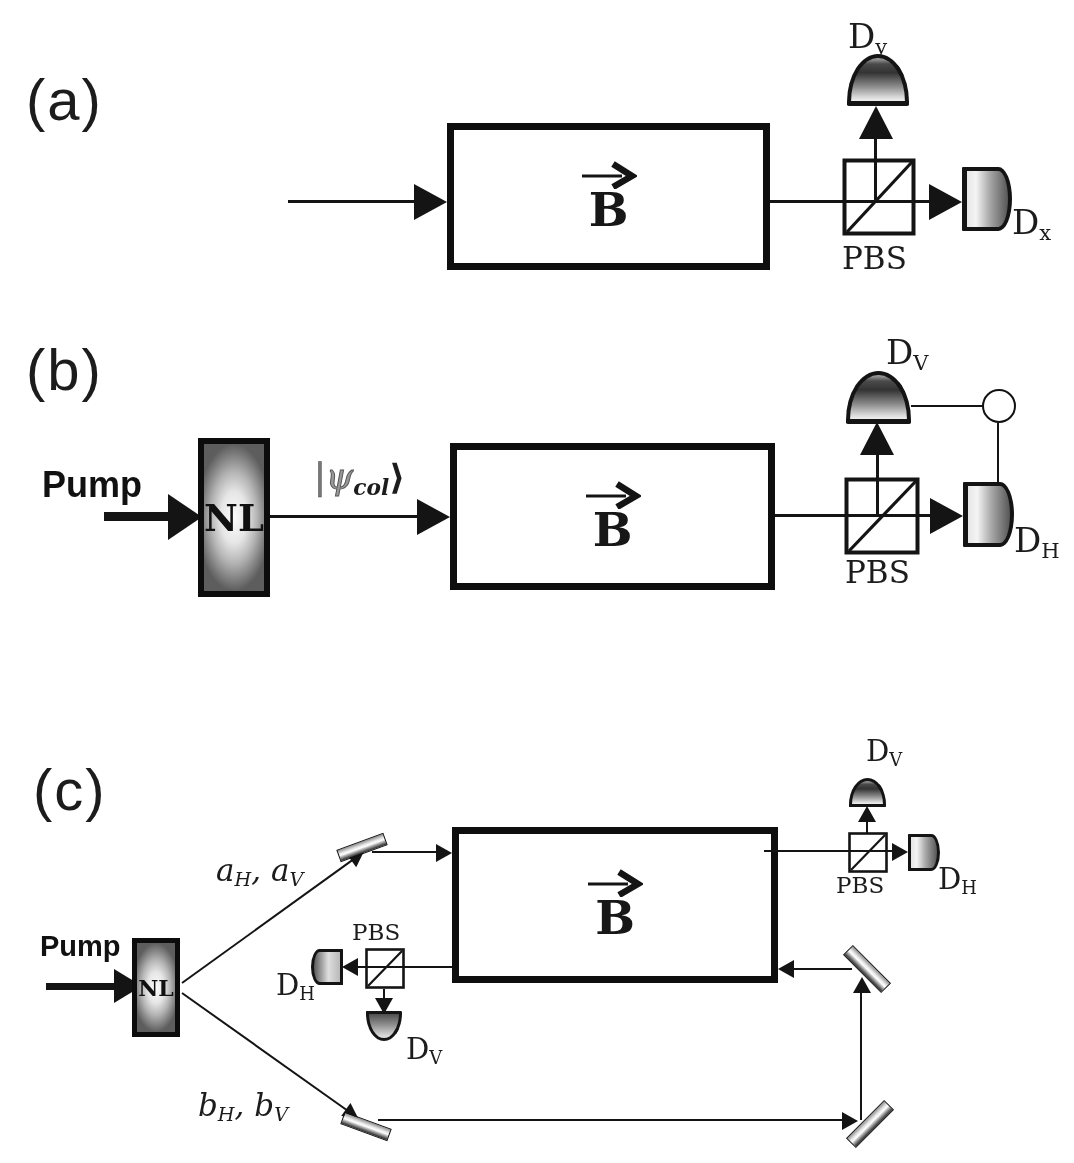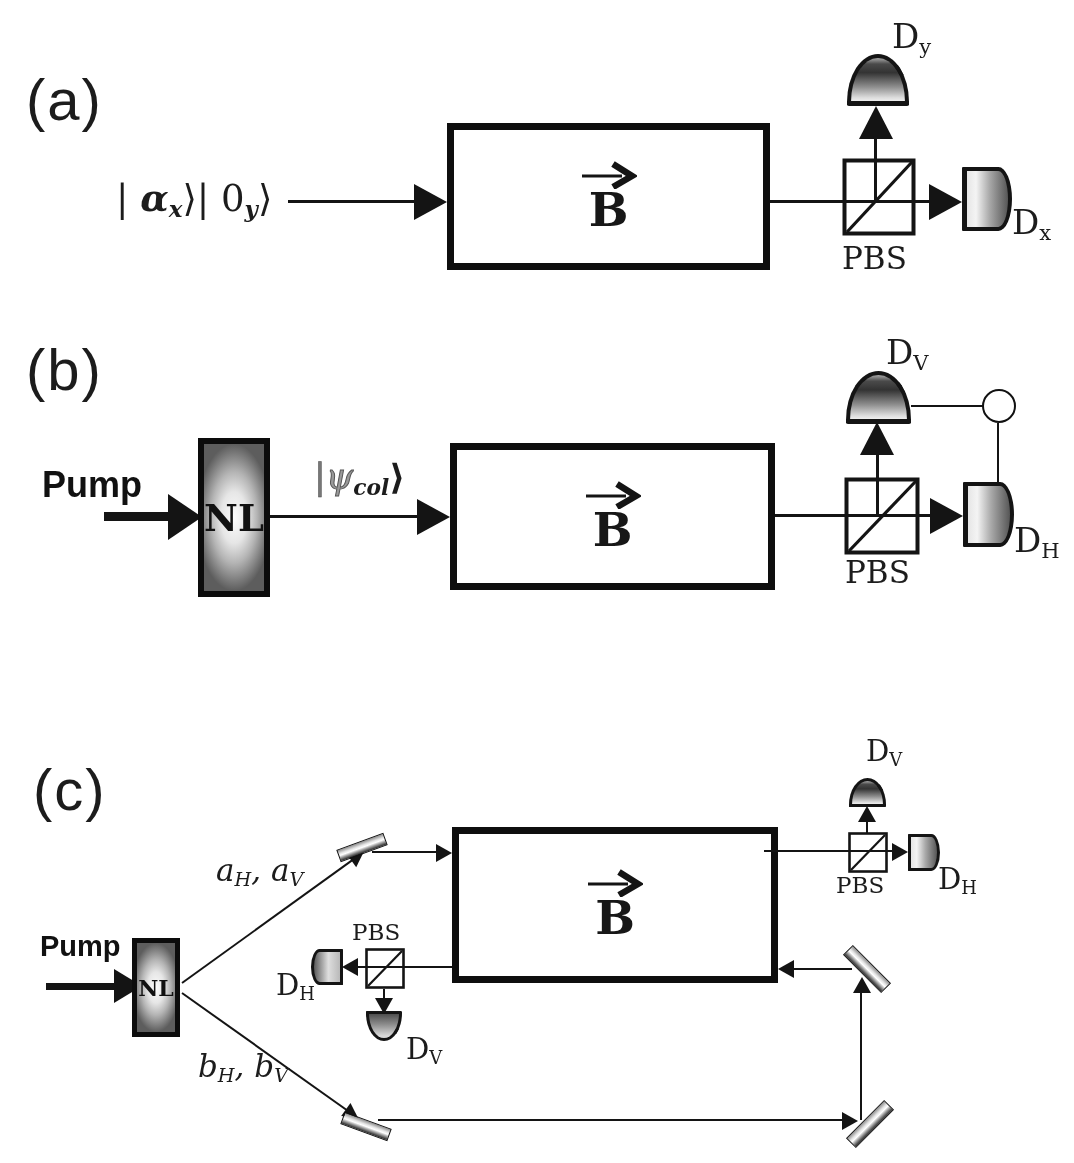--- a/index.html
+++ b/index.html
@@ -82,23 +82,20 @@
 
   .pbs-svg { position:absolute; }
 </style>
 </head>
 <body>
 
 <div class="canvas">
 
   <div class="panel-label" style="left:26px; top:66px">(a)</div>
 
-  <div class="state" style="left:116px; top:176px"><span>| </span><span class="bi">α</span><span class="sub bi">x</span><span>⟩| 0</span><span class="sub bi">y</span><span>⟩</span>
-
-  </div>
 
   <div class="hline" style="left:288px; top:200px; width:128px; height:3px"></div>
   <div class="tri r-lg" style="left:414px; top:184px"></div>
 
   <div class="bbox" style="left:447px; top:123px; width:309px; height:133px">
     <div class="bvec">
       <svg width="56" height="28" viewBox="0 0 56 28">
         <line x1="1" y1="15" x2="41" y2="15" stroke="#141414" stroke-width="3.2"></line>
         <polyline points="32,3 51,15 32,26" fill="none" stroke="#141414" stroke-width="6.5"></polyline>
       </svg>
@@ -112,21 +109,21 @@
   <div class="vline" style="left:874px; top:136px; width:3px; height:66px"></div>
   <div class="tri u-lg" style="left:859px; top:106px"></div>
 
   <svg class="pbs-svg" style="left:842px; top:158px" width="74" height="78" viewBox="0 0 74 78">
     <rect x="2.5" y="2.5" width="69" height="73" fill="none" stroke="#141414" stroke-width="4"></rect>
     <line x1="5" y1="74" x2="70" y2="4" stroke="#141414" stroke-width="3.2"></line>
   </svg>
   <div class="pbs-label" style="left:842px; top:240px">PBS</div>
 
   <div class="det up" style="left:847px; top:54px; width:62px; height:52px"></div>
-  <div class="dlabel" style="left:892px; top:16px"><span>D</span><span class="sub">y</span></div>
+  <div class="dlabel" style="left:848px; top:16px"><span>D</span><span class="sub">y</span></div>
 
   <div class="det right" style="left:962px; top:167px; width:50px; height:64px"></div>
   <div class="dlabel" style="left:1012px; top:202px"><span>D</span><span class="sub">x</span></div>
 
   <div class="panel-label" style="left:26px; top:336px">(b)</div>
 
   <div class="pump" style="left:42px; top:464px">Pump</div>
   <div class="hline" style="left:104px; top:512px; width:68px; height:9px"></div>
   <div class="tri r-xl" style="left:168px; top:494px"></div>
 
@@ -186,21 +183,21 @@
       <i class="tip"></i>
     </div>
   <div class="mode-label" style="left:216px; top:852px"><span>a</span><span class="sub">H</span><span>,</span> <span>a</span><span class="sub">V</span></div>
   <div class="mirror" style="left:337px; top:841px; width:50px; height:13px; transform:rotate(-20deg)"></div>
   <div class="hline" style="left:372px; top:851px; width:66px; height:2px"></div>
   <div class="tri r-sm" style="left:436px; top:844px"></div>
 
   <div class="diag" style="left:182px; top:992px; width:202px; transform:rotate(35.4deg)">
       <i class="tip"></i>
     </div>
-  <div class="mode-label" style="left:198px; top:1048px"><span>b</span><span class="sub">H</span><span>,</span> <span>b</span><span class="sub">V</span></div>
+  <div class="mode-label" style="left:198px; top:1087px"><span>b</span><span class="sub">H</span><span>,</span> <span>b</span><span class="sub">V</span></div>
   <div class="mirror" style="left:341px; top:1120px; width:50px; height:13px; transform:rotate(20deg)"></div>
 
   <div class="hline" style="left:378px; top:1119px; width:468px; height:2px"></div>
   <div class="tri r-sm" style="left:842px; top:1112px"></div>
   <div class="mirror" style="left:843px; top:1117px; width:54px; height:14px; transform:rotate(-45deg)"></div>
 
   <div class="vline" style="left:860px; top:992px; width:2px; height:128px"></div>
   <div class="tri u-sm" style="left:853px; top:977px"></div>
   <div class="mirror" style="left:840px; top:962px; width:54px; height:14px; transform:rotate(45deg)"></div>
 

